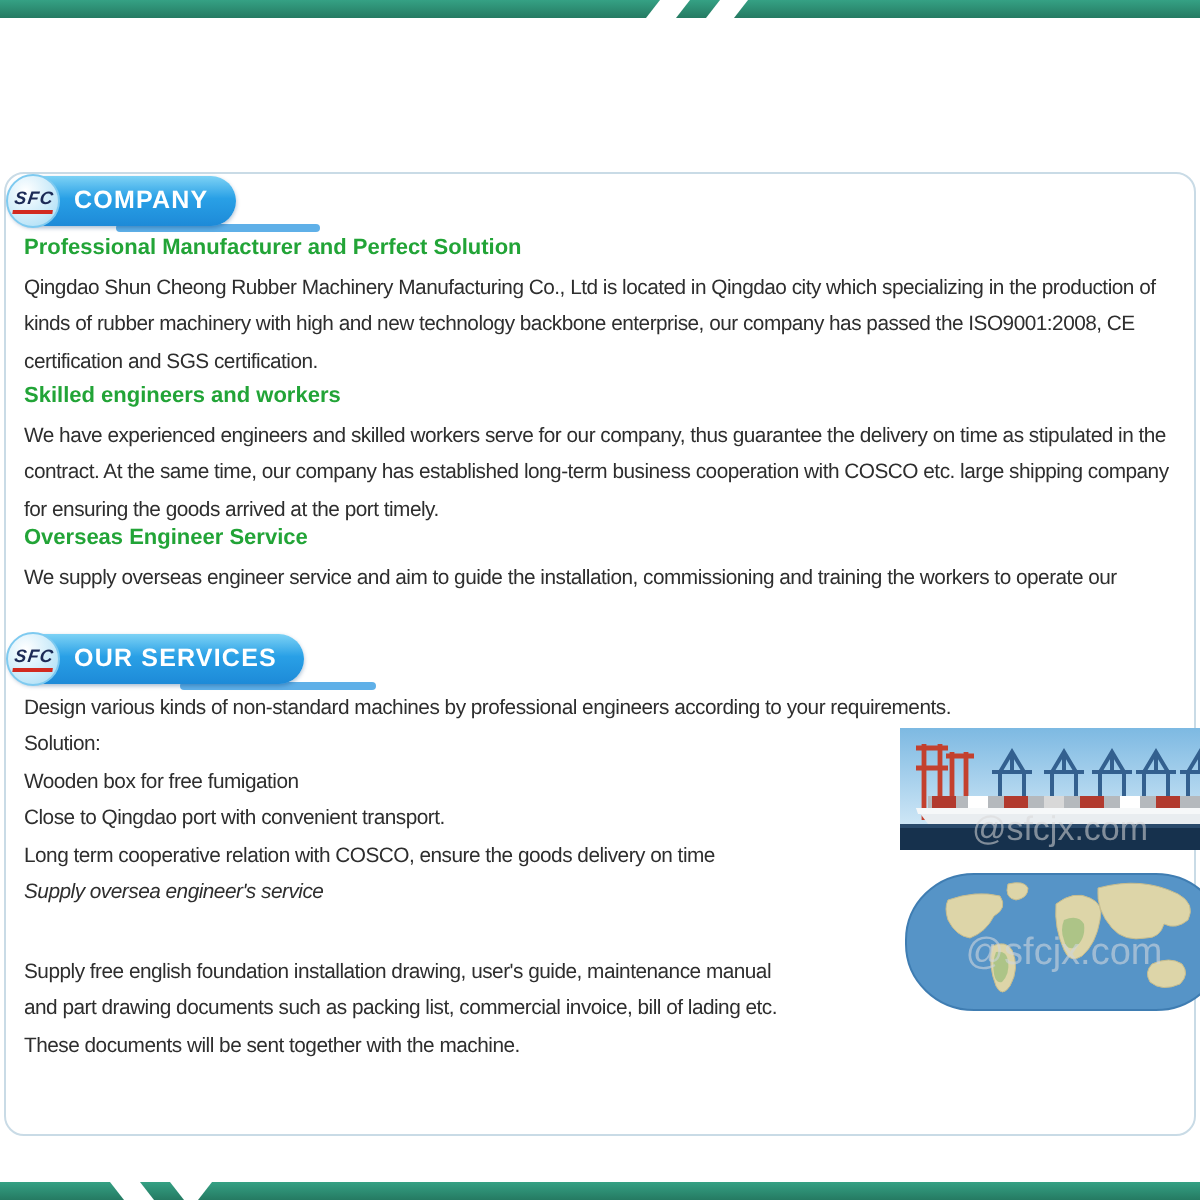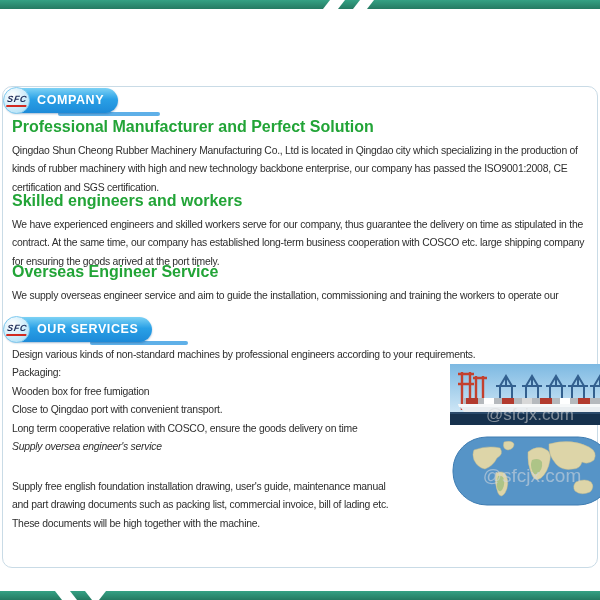--- a/index.html
+++ b/index.html
@@ -37,21 +37,21 @@
     display:flex;align-items:center;justify-content:center;
   }
   .logo-text{
     font-style:italic;font-weight:bold;font-size:9px;color:#1c2a56;
     border-bottom:2px solid #d22a1f;line-height:9px;padding-bottom:1px;
     transform:skewX(-8deg);
   }
   .badge-underline{position:absolute;height:4px;background:#5fb0e8;border-radius:2px;z-index:2;}
   
   .sec-heading{
-    font-size:16px;font-weight:bold;color:#22a437;
+    font-size:11px;font-weight:bold;color:#22a437;
     white-space:nowrap;margin:0 0 6px 0;
   }
   .body-line{
     font-size:10.4px;color:#2e2e2e;line-height:18.4px;
     letter-spacing:-0.25px;white-space:nowrap;
   }
   .text-block{position:absolute;left:12px;}
   
   .img-box{position:absolute;margin-left:24px;}
   .img-box svg{display:block;}
@@ -106,36 +106,36 @@
     <span class="logo-circle">
       <span class="logo-text">SFC</span>
     </span>
     <span>OUR SERVICES</span>
   </div>
   <div class="badge-underline" style="left:90px;top:341px;width:98px;"></div>
 
   <div class="text-block" style="top:346px;">
     <div>
         <div class="body-line">Design various kinds of non-standard machines by professional engineers according to your requirements.</div>
-        <div class="body-line">Packaging:</div>
+        <div class="body-line">Solution:</div>
         <div class="body-line">Wooden box for free fumigation</div>
         <div class="body-line">Close to Qingdao port with convenient transport.</div>
         <div class="body-line">Long term cooperative relation with COSCO, ensure the goods delivery on time</div>
       </div>
   </div>
   <div class="text-block" style="top:438px;font-style:italic;">
     <div>
         <div class="body-line">Supply oversea engineer's service</div>
       </div>
   </div>
   <div class="text-block" style="top:478px;">
     <div>
         <div class="body-line">Supply free english foundation installation drawing, user's guide, maintenance manual</div>
         <div class="body-line">and part drawing documents such as packing list, commercial invoice, bill of lading etc.</div>
-        <div class="body-line">These documents will be high together with the machine.</div>
+        <div class="body-line">These documents will be sent together with the machine.</div>
       </div>
   </div>
 
   <div class="img-box" style="left:426px;top:364px;">
     <svg width="161" height="61" viewBox="0 0 161 61" xmlns="http://www.w3.org/2000/svg">
       <defs>
         <linearGradient id="sky" x1="0" y1="0" x2="0" y2="1">
           <stop offset="0" stop-color="#7db9e2"></stop>
             <stop offset="1" stop-color="#e3f2fb"></stop>
         </linearGradient>

